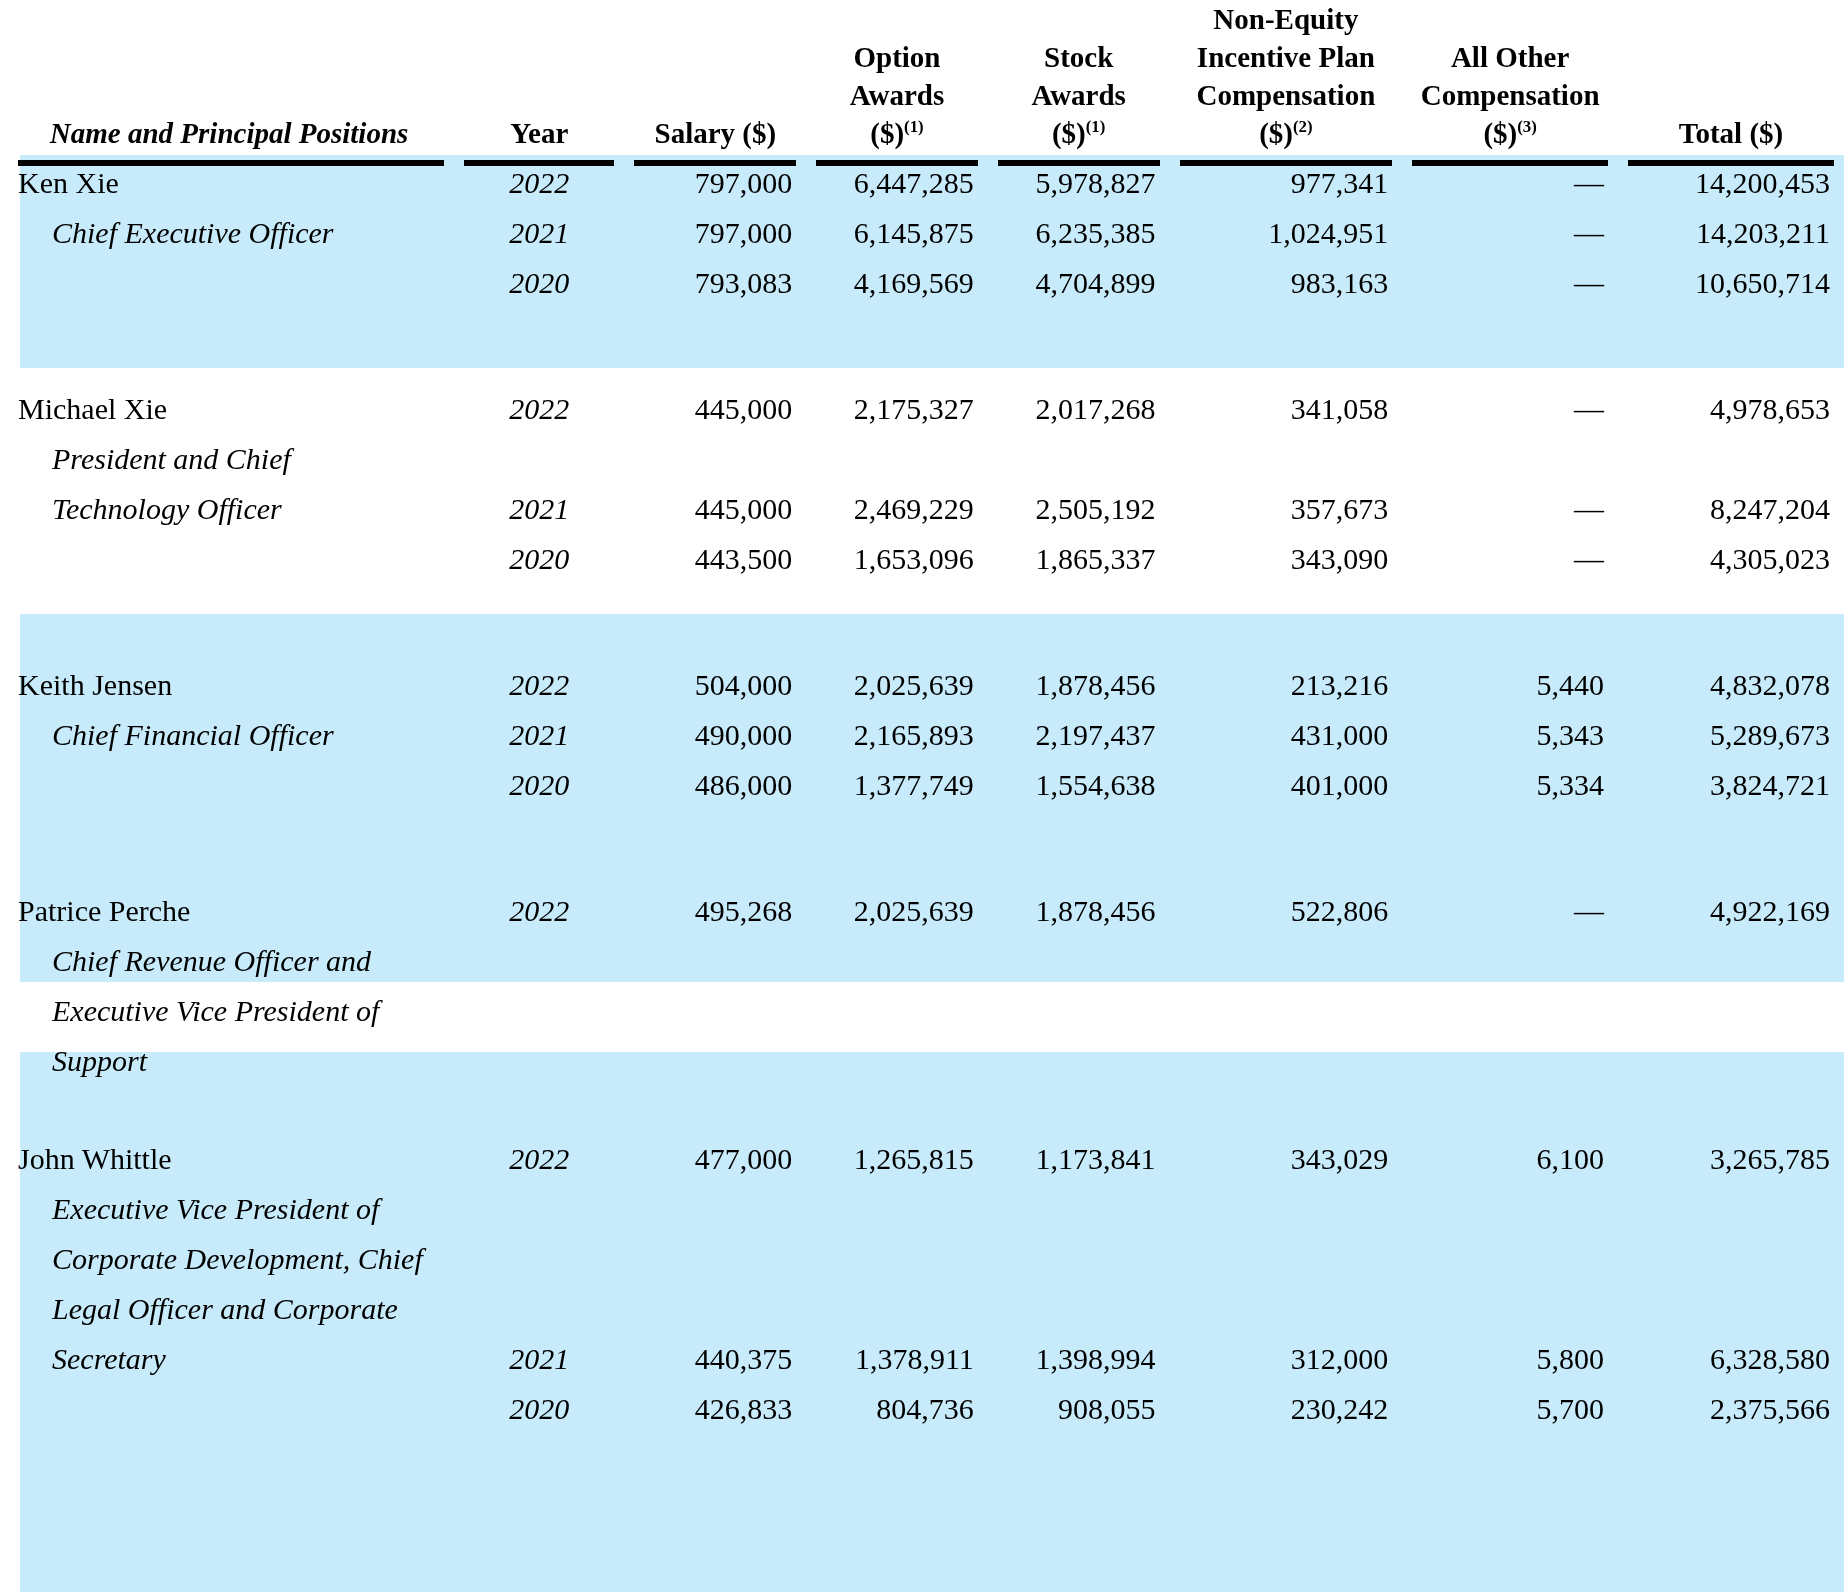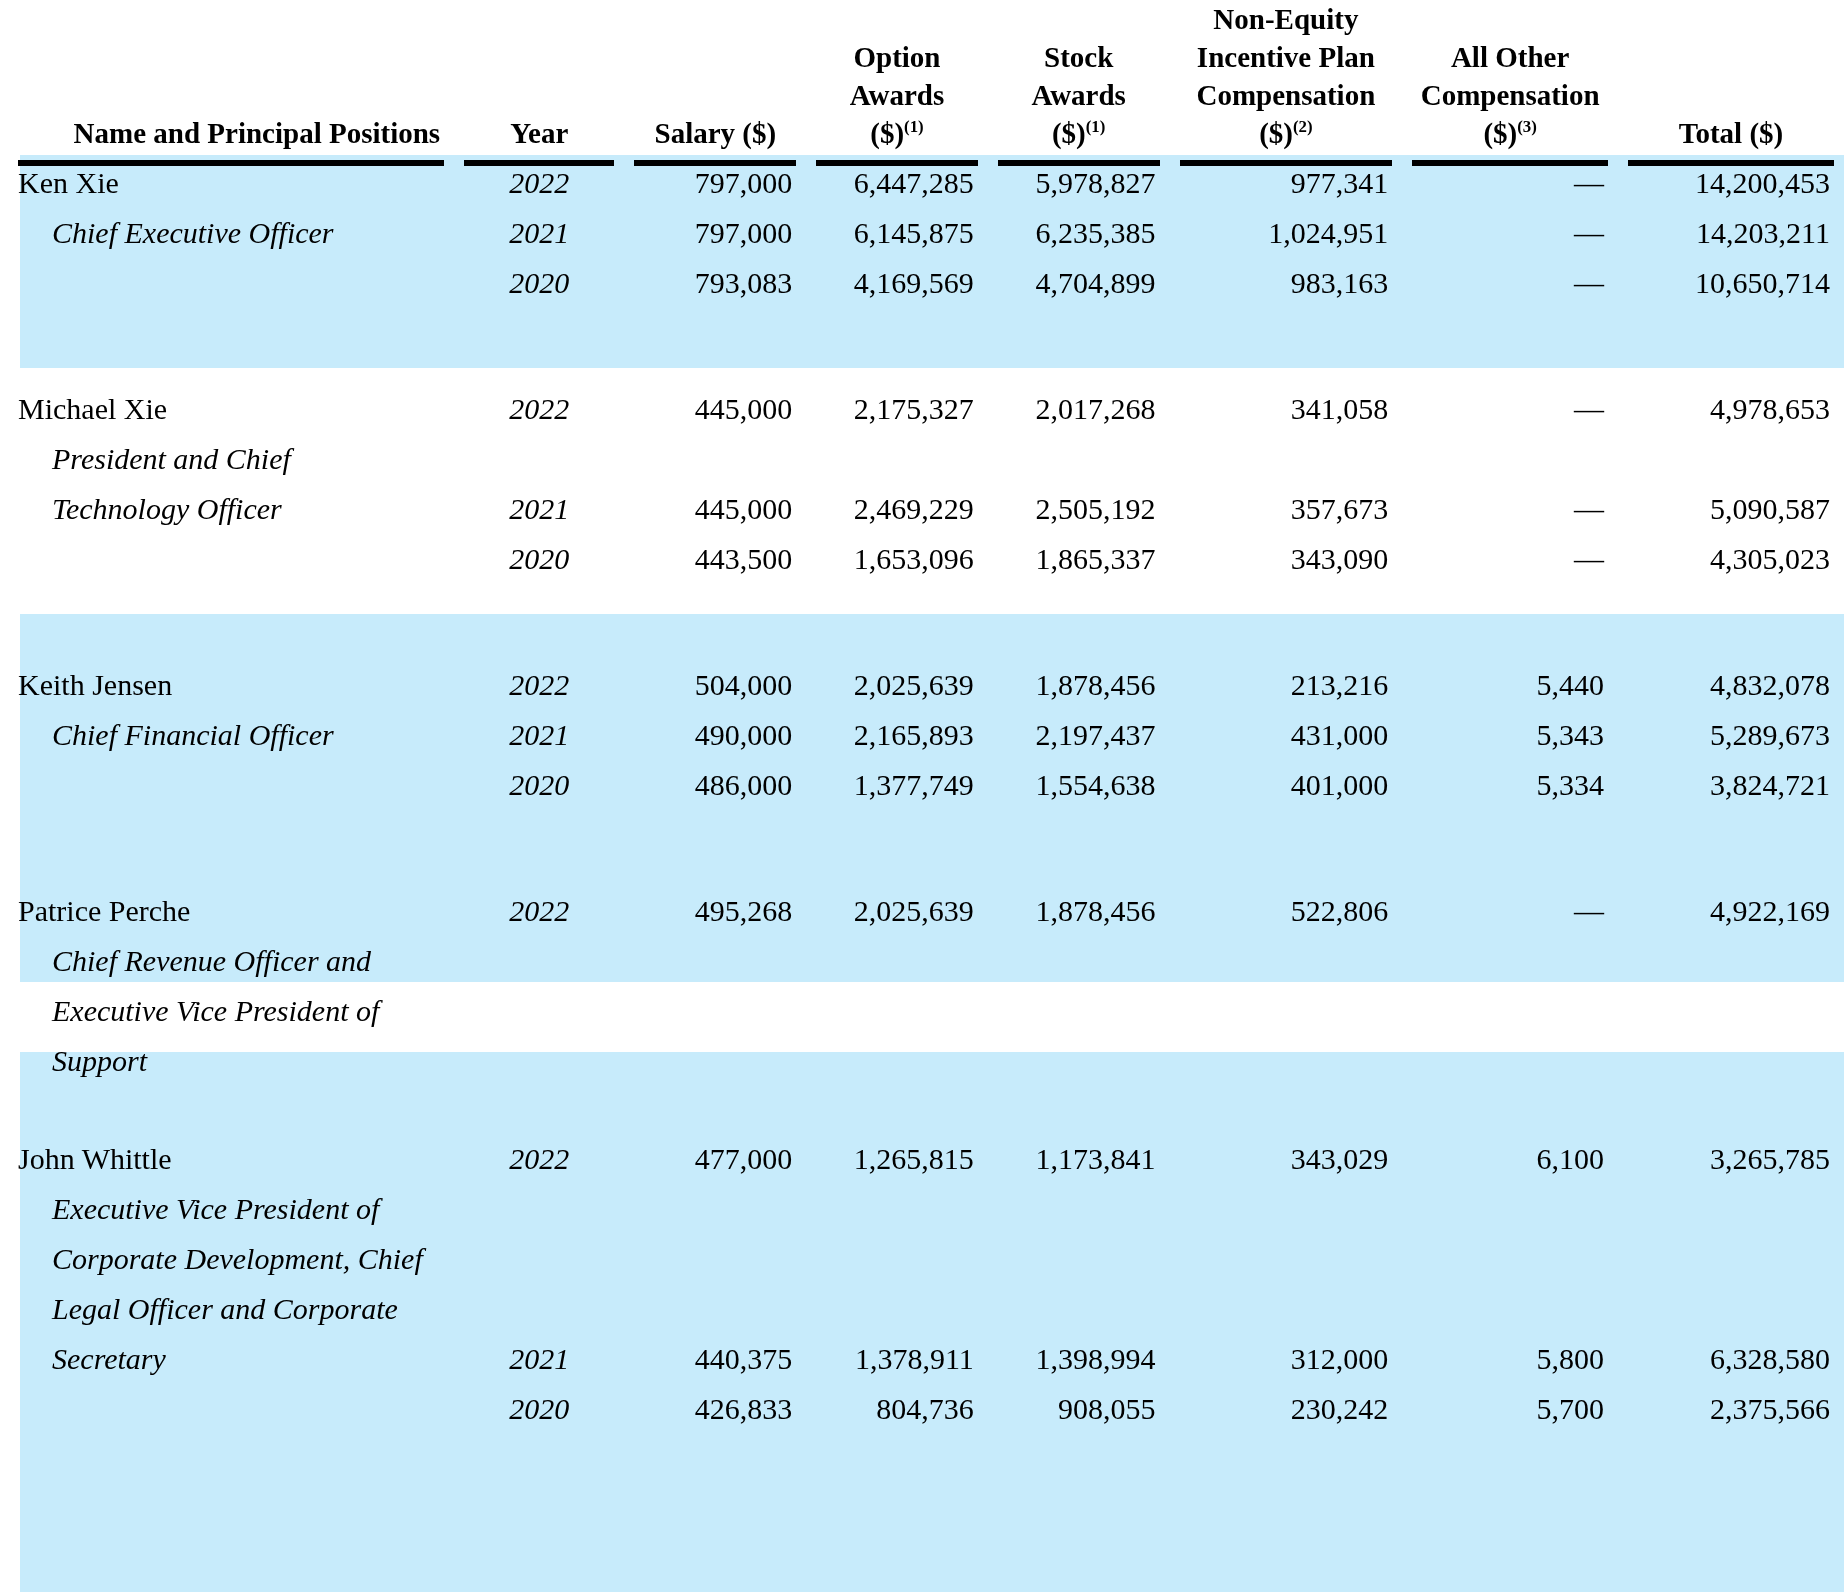--- a/index.html
+++ b/index.html
@@ -52,22 +52,23 @@
   thead th {
     font-weight: bold;
     font-size: 29px;
     line-height: 38px;
     vertical-align: bottom;
     padding: 0 14px 6px 14px;
     text-align: center;
     white-space: normal;
   }
   thead th.name-h {
-    text-align: right;
+    text-align: center;
     padding-left: 18px;
+    font-style: italic;
   }
   thead tr.rule th {
     padding: 0;
     height: 8px;
   }
   thead tr.rule th > span.line {
     display: block;
     height: 6px;
     background: #000000;
     margin: 0 10px;
@@ -258,21 +259,21 @@
         <td class="num"></td>
       </tr>
       <tr class="r">
         <td class="title">Technology Officer</td>
         <td class="yr">2021</td>
         <td class="num">445,000</td>
         <td class="num">2,469,229</td>
         <td class="num">2,505,192</td>
         <td class="num">357,673</td>
         <td class="dash">—</td>
-        <td class="num">5,090,587</td>
+        <td class="num">8,247,204</td>
       </tr>
       <tr class="r">
         <td class="name"></td>
         <td class="yr">2020</td>
         <td class="num">443,500</td>
         <td class="num">1,653,096</td>
         <td class="num">1,865,337</td>
         <td class="num">343,090</td>
         <td class="dash">—</td>
         <td class="num">4,305,023</td>

